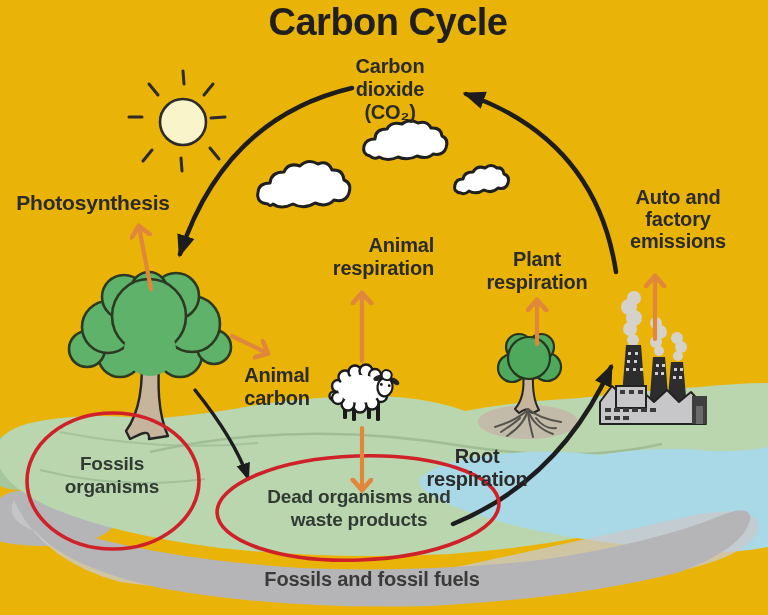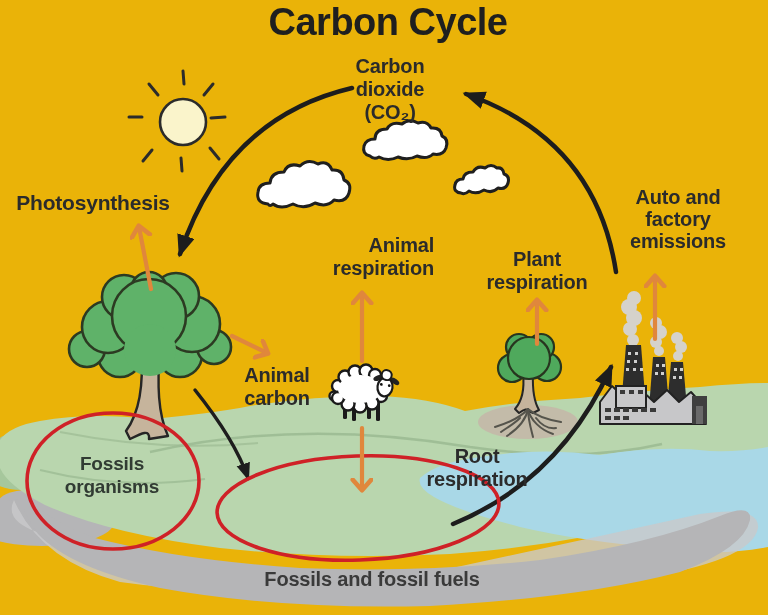--- a/index.html
+++ b/index.html
@@ -266,15 +266,17 @@
 
   <div class="label" style="left:217px;top:364px;width:120px;">Animal
 carbon</div>
 
   <div class="label" style="left:407px;top:417px;width:140px;margin-top:28px;">Root
 respiration</div>
 
   <div class="label dark-green" style="left:42px;top:452px;width:140px;font-size:19px;">Fossils
 organisms</div>
 
+  <div class="label dark-green" style="left:249px;top:485px;width:220px;font-size:19px;">Dead organisms and
+waste products</div>
 
   <div class="label" style="left:242px;top:568px;width:260px;color:#3a3a3a;">Fossils and fossil fuels</div>
 </div>
 
 </body></html>

